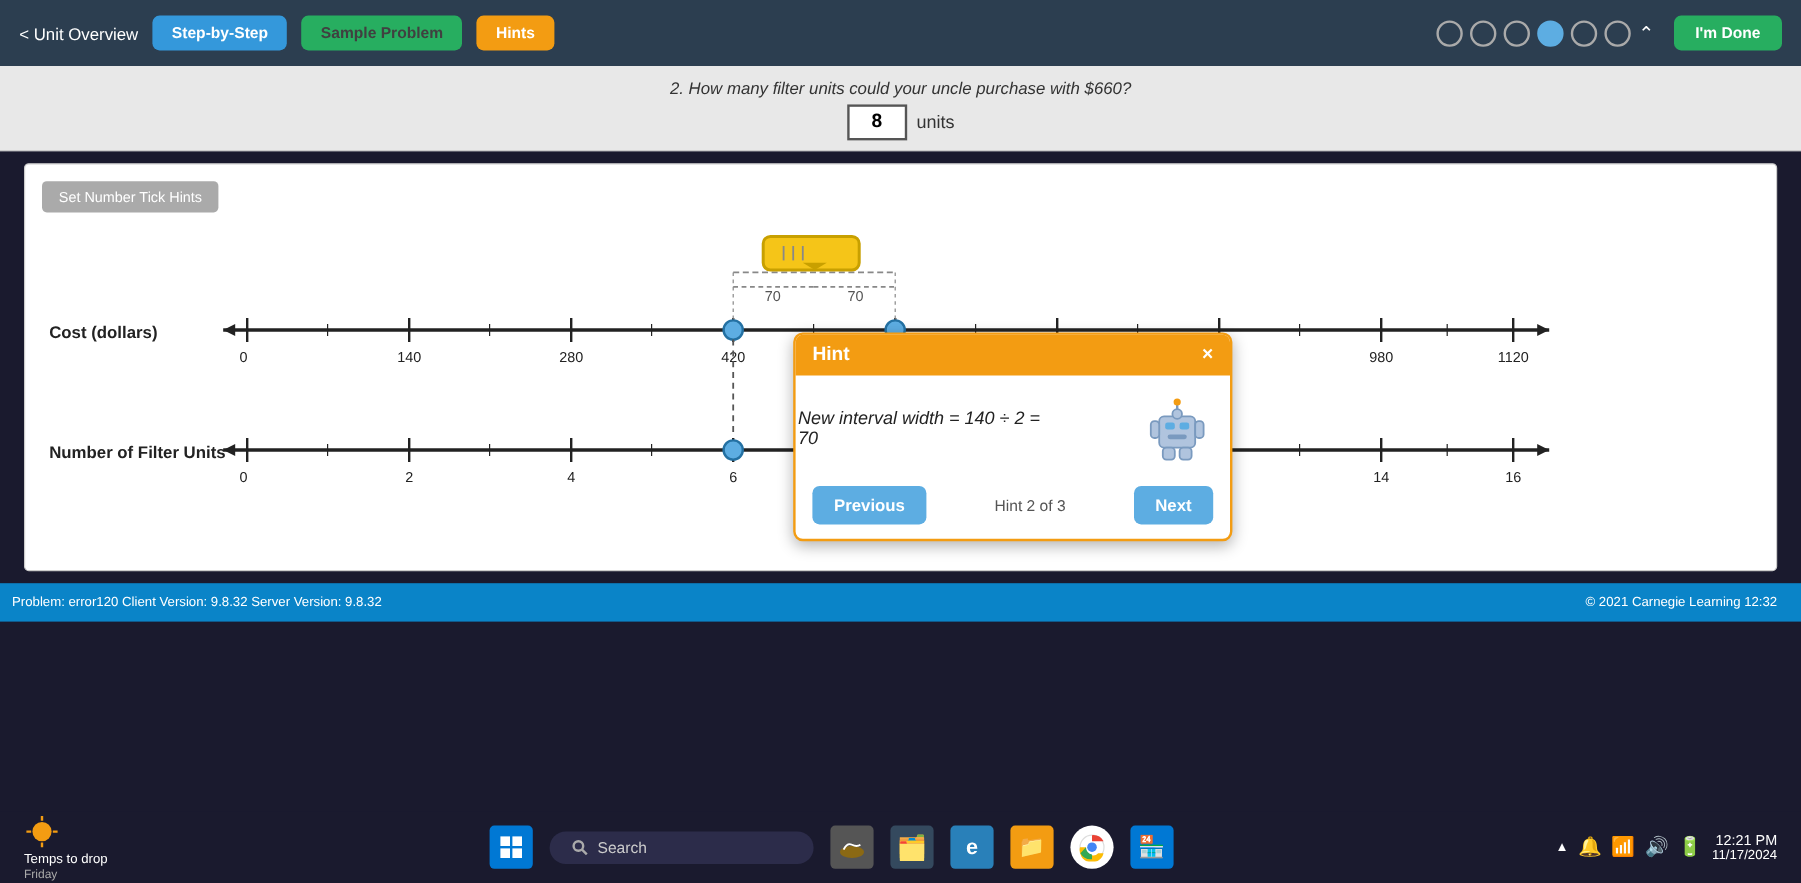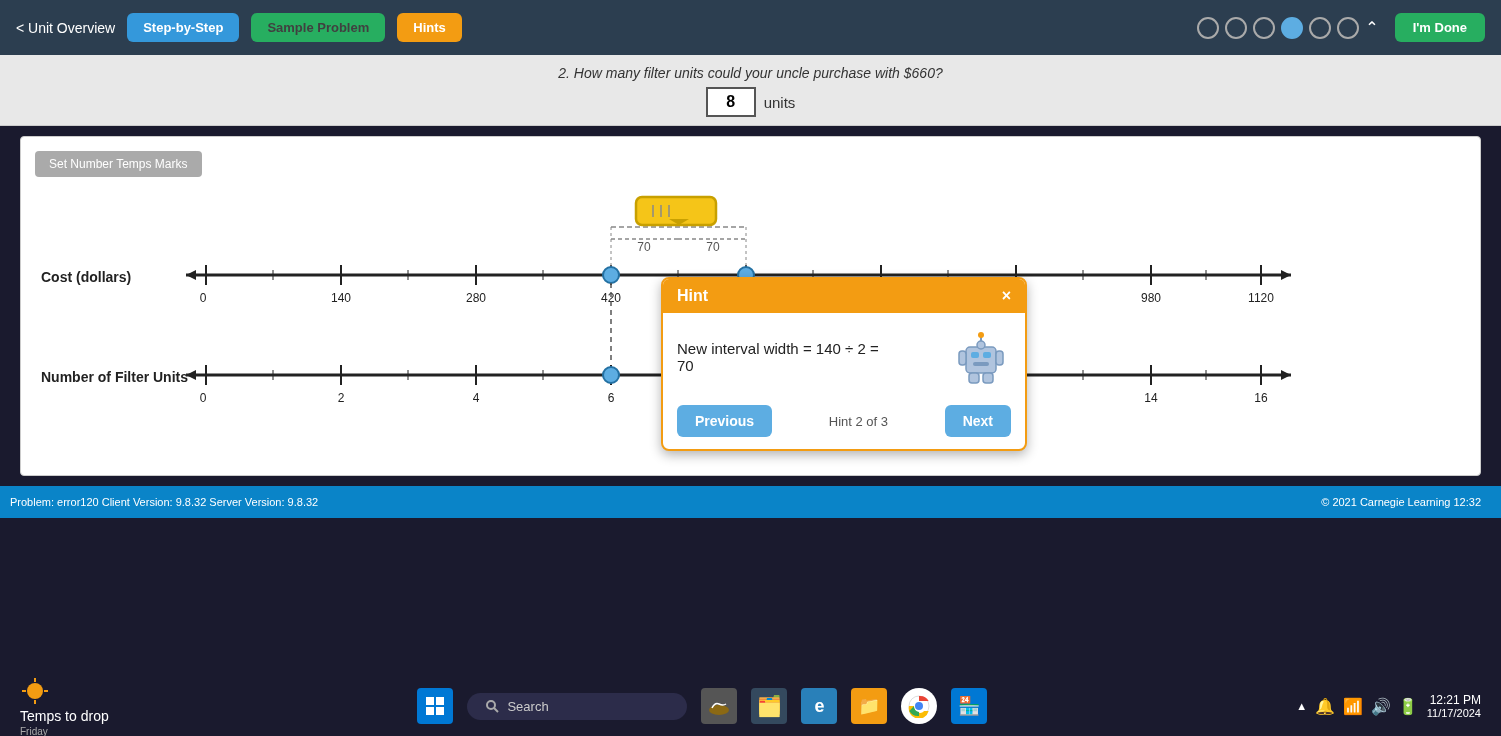--- a/index.html
+++ b/index.html
@@ -210,24 +210,25 @@
     .hint-close {
       cursor: pointer;
       font-size: 16px;
       font-weight: bold;
       color: #fff;
       background: none;
       border: none;
     }
 
     .hint-body {
-      padding: 14px 14px 10px 14px;
+      padding: 14px 14px 10px 2px;
       display: flex;
       align-items: center;
       gap: 12px;
+      font-style: italic;
     }
 
     .hint-text {
       font-size: 15px;
       color: #222;
       flex: 1;
     }
 
     .robot-icon {
       width: 60px;
@@ -324,21 +325,21 @@
 
 <div class="question-area">
   <div class="question-text">2. How many filter units could your uncle purchase with $660?</div>
   <div class="answer-row">
     <input class="answer-input" type="text" value="8" style="">
     <span class="units-label">units</span>
   </div>
 </div>
 
 <div class="number-line-area">
-  <button class="btn-tick-marks">Set Number Temps Marks</button>
+  <button class="btn-tick-marks">Set Number Tick Hints</button>
 
   <svg width="1300" height="280" style="position:absolute; top:30px; left:10px;">
 
     <text x="10" y="115" font-size="14" font-weight="bold" fill="#222">Cost (dollars)</text>
 
     <line x1="155" y1="108" x2="1260" y2="108" stroke="#222" stroke-width="3"></line>
 
     <polygon points="155,108 165,103 165,113" fill="#222"></polygon>
 
     <polygon points="1260,108 1250,103 1250,113" fill="#222"></polygon>
@@ -494,21 +495,21 @@
 <div class="taskbar">
 
   <div style="display:flex;flex-direction:column;align-items:flex-start;gap:2px;">
     <svg width="30" height="30" viewBox="0 0 30 30">
       <circle cx="15" cy="15" r="8" fill="#f39c12"></circle>
       <line x1="15" y1="2" x2="15" y2="6" stroke="#f39c12" stroke-width="2"></line>
       <line x1="15" y1="24" x2="15" y2="28" stroke="#f39c12" stroke-width="2"></line>
       <line x1="2" y1="15" x2="6" y2="15" stroke="#f39c12" stroke-width="2"></line>
       <line x1="24" y1="15" x2="28" y2="15" stroke="#f39c12" stroke-width="2"></line>
     </svg>
-    <div style="color:#fff;font-size:14px;">Temps to drop</div>
+    <div style="color:#fff;font-size:11px;">Temps to drop</div>
     <div style="color:#aaa;font-size:10px;">Friday</div>
   </div>
 
   <div class="taskbar-center">
 
     <div style="width:36px;height:36px;background:#0078d4;border-radius:4px;display:flex;align-items:center;justify-content:center;cursor:pointer;">
       <svg width="20" height="20" viewBox="0 0 20 20" fill="white">
         <rect x="1" y="1" width="8" height="8"></rect>
         <rect x="11" y="1" width="8" height="8"></rect>
         <rect x="1" y="11" width="8" height="8"></rect>

